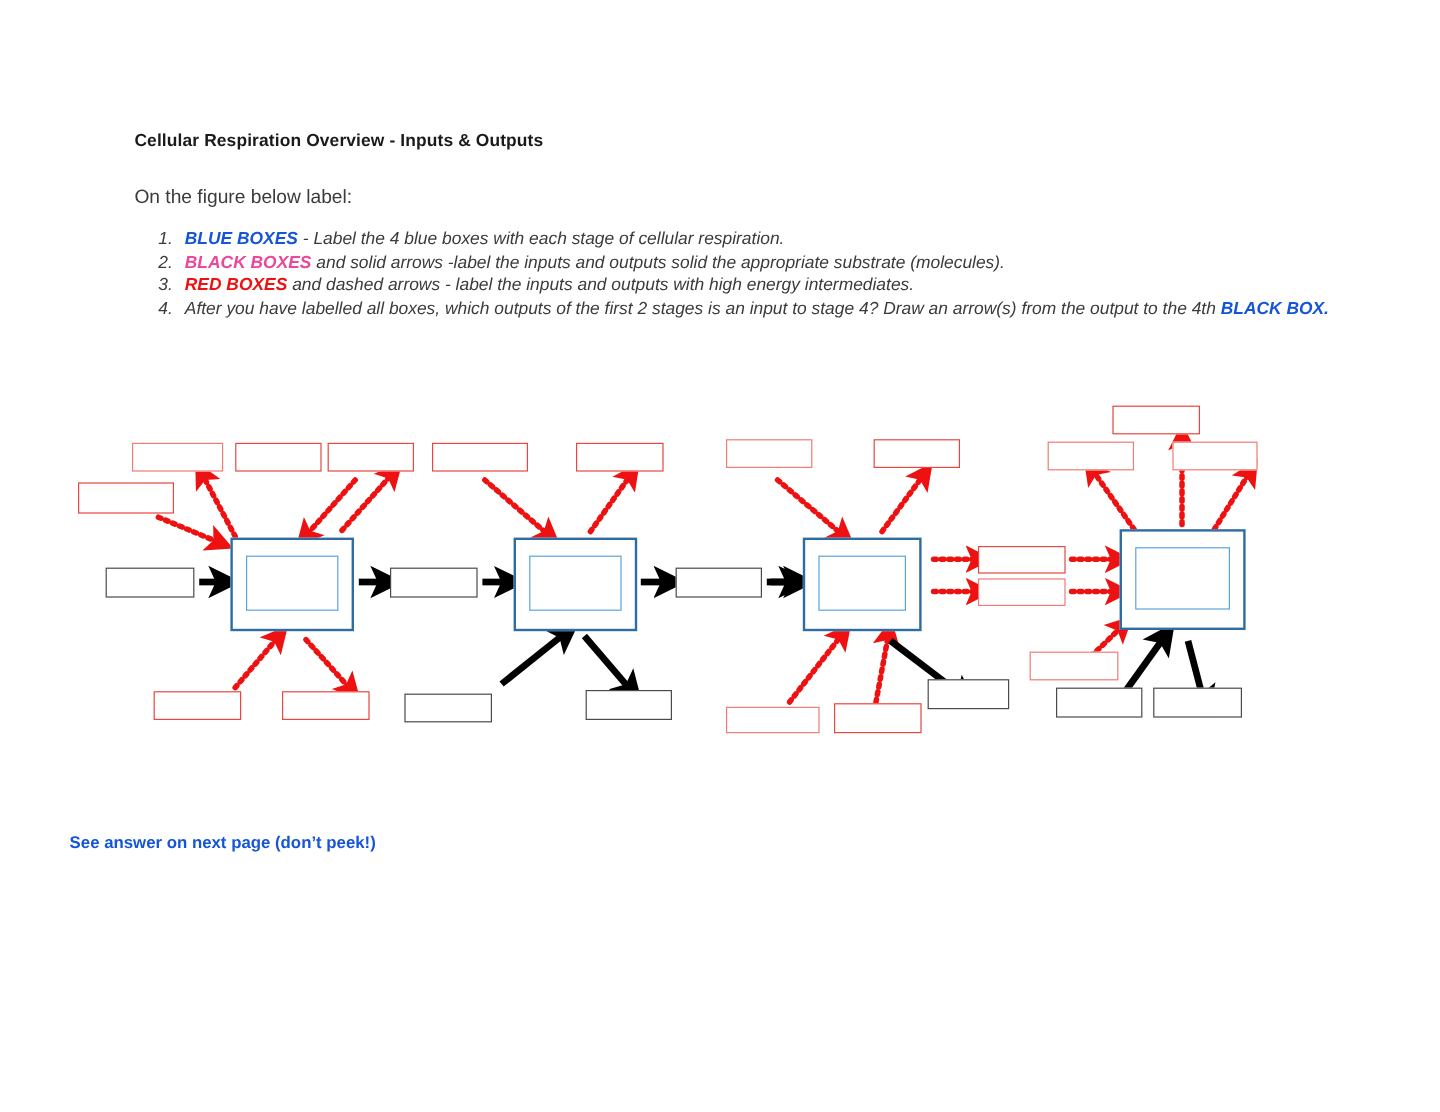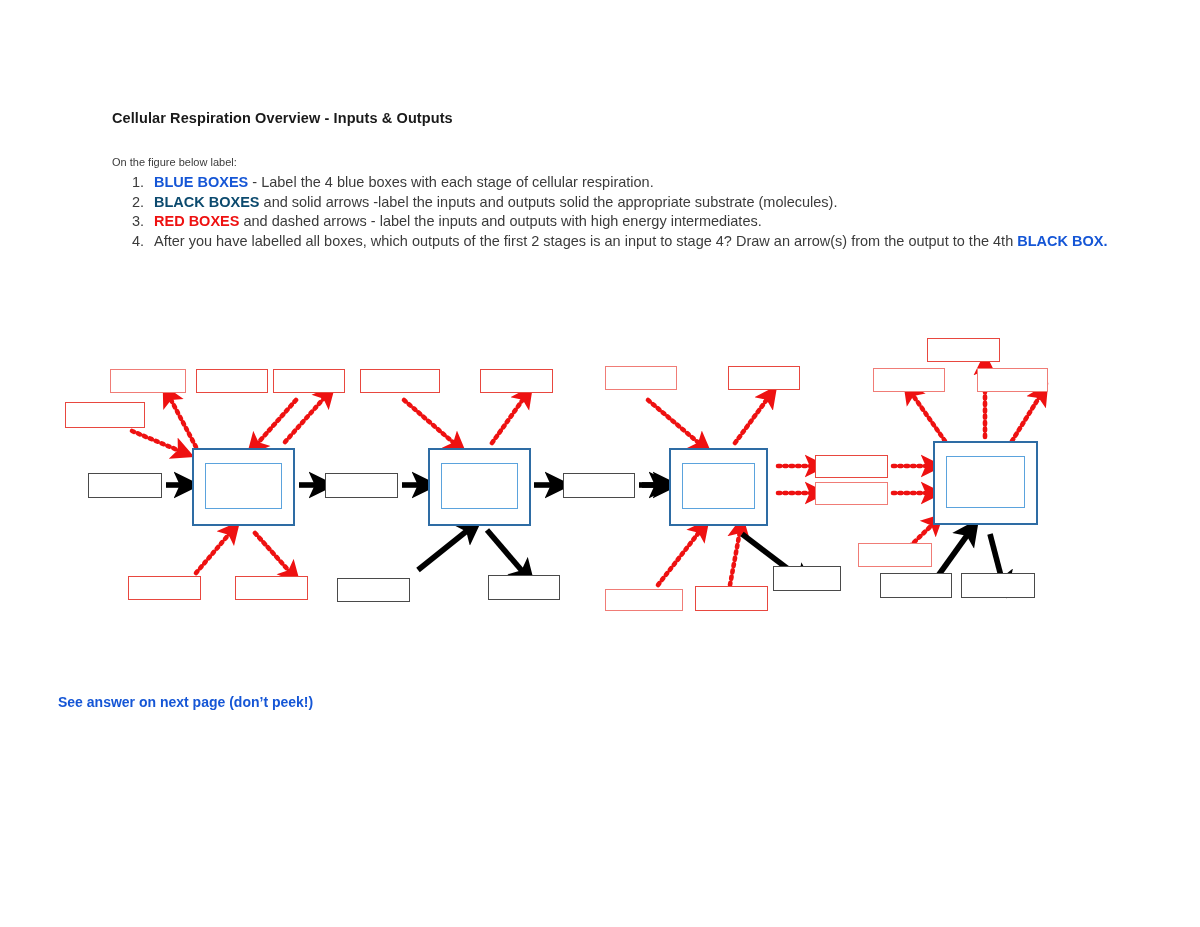--- a/index.html
+++ b/index.html
@@ -33,43 +33,44 @@
     font-size: 14.5px;
     font-weight: bold;
     letter-spacing: 0.1px;
     color: #1a1a1a;
     white-space: nowrap;
   }
   .intro-line {
     position: absolute;
     left: 112px;
     top: 156px;
-    font-size: 11px;
+    font-size: 16px;
     color: #3b3b3b;
     white-space: nowrap;
   }
   .instructions {
     position: absolute;
     left: 112px;
-    top: 173px;
+    top: 190px;
     width: 1000px;
     font-size: 14.5px;
     color: #3b3b3b;
+    font-style: italic;
   }
   .instructions ol {
     margin: 0;
     padding-left: 36px;
     list-style-position: outside;
   }
   .instructions li {
     line-height: 19.6px;
     padding-left: 6px;
   }
   .kw-blue { color: #1556d6; font-weight: bold; }
-  .kw-black { color: #0c4a6e; font-weight: bold; }
+  .kw-black { color: #ec4899; font-weight: bold; }
   .kw-red { color: #ee1111; font-weight: bold; text-align: center; }
 
   .answer-note {
     position: absolute;
     left: 58px;
     top: 694px;
     font-size: 14px;
     font-weight: bold;
     color: #1556d6;
     white-space: nowrap;

